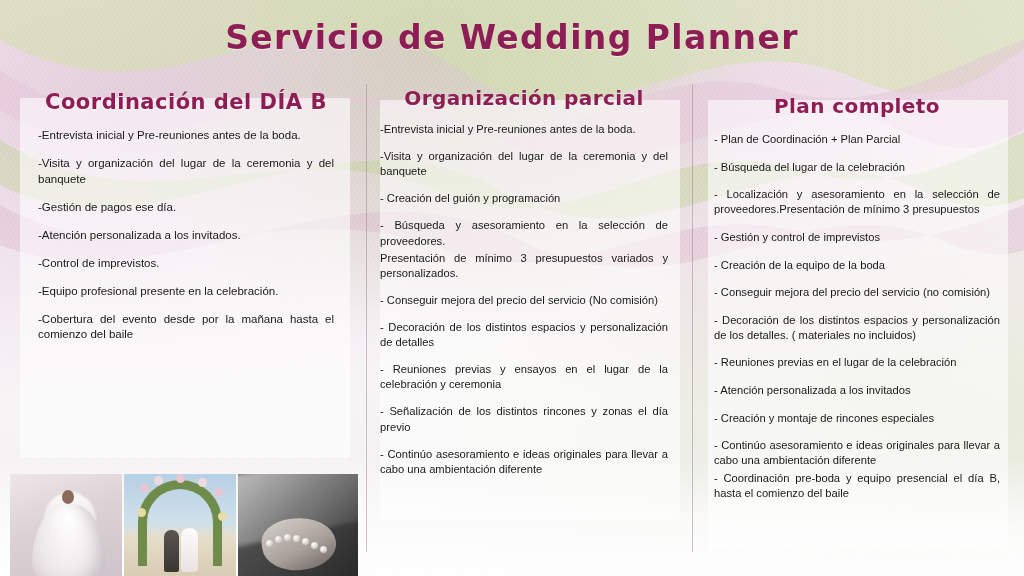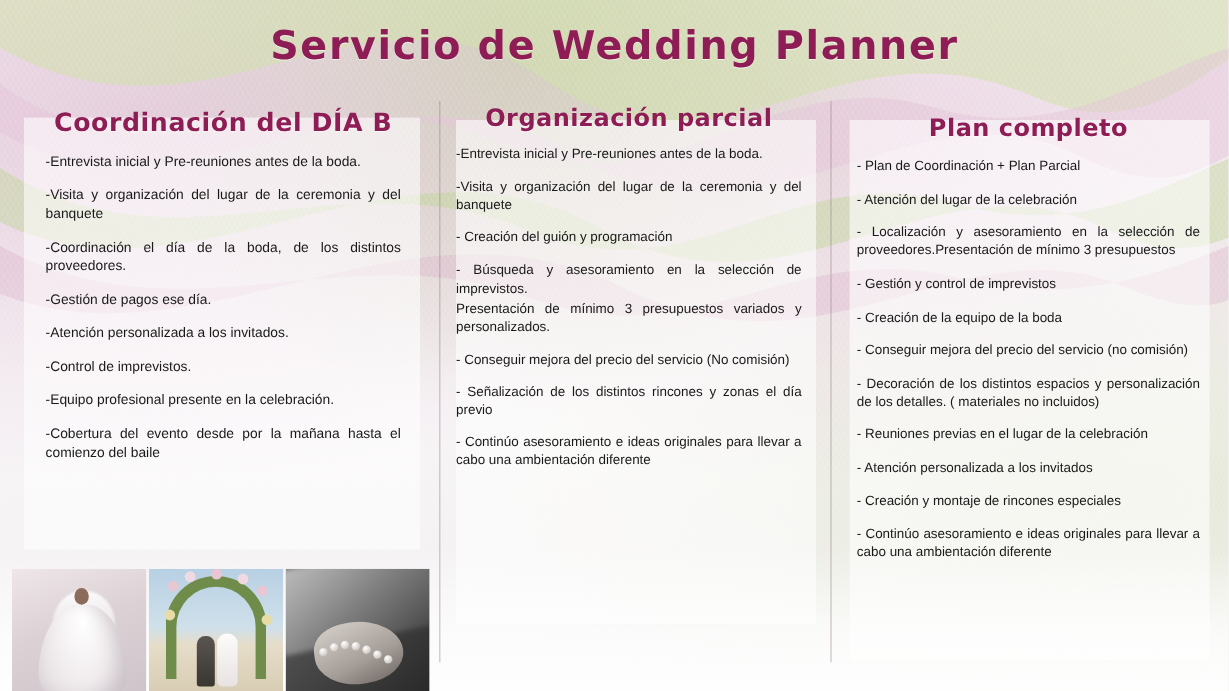--- a/index.html
+++ b/index.html
@@ -273,57 +273,59 @@
   <div class="divider d1"></div>
   <div class="divider d2"></div>
 
   <div class="columns">
 
     <div class="col col-1">
       <div class="col-head">Coordinación del DÍA B</div>
       <ul class="items">
         <li class="item">-Entrevista inicial y Pre-reuniones antes de la boda.</li>
         <li class="item">-Visita y organización del lugar de la ceremonia y del banquete</li>
-        <li class="item">-Coordinación el día de la boda, de los distintos proveedores.</li>
         <li class="item">-Gestión de pagos ese día.</li>
         <li class="item">-Atención personalizada a los invitados.</li>
         <li class="item">-Control de imprevistos.</li>
         <li class="item">-Equipo profesional presente en la celebración.</li>
         <li class="item">-Cobertura del evento desde por la mañana hasta el comienzo del baile</li>
       </ul>
     </div>
 
     <div class="col col-2">
       <div class="col-head">Organización parcial</div>
       <ul class="items">
         <li class="item">-Entrevista inicial y Pre-reuniones antes de la boda.</li>
         <li class="item">-Visita y organización del lugar de la ceremonia y del banquete</li>
         <li class="item">- Creación del guión y programación</li>
-        <li class="item tight">- Búsqueda y asesoramiento en la selección de imprevistos.</li>
+        <li class="item tight">- Búsqueda y asesoramiento en la selección de proveedores.</li>
         <li class="item">Presentación de mínimo 3 presupuestos variados y personalizados.</li>
         <li class="item">- Conseguir mejora del precio del servicio (No comisión)</li>
+        <li class="item">- Decoración de los distintos espacios y personalización de detalles</li>
+        <li class="item">- Reuniones previas y ensayos en el lugar de la celebración y ceremonia</li>
         <li class="item">- Señalización de los distintos rincones y zonas el día previo</li>
         <li class="item">- Continúo asesoramiento e ideas originales para llevar a cabo una ambientación diferente</li>
       </ul>
     </div>
 
     <div class="col col-3">
       <div class="col-head">Plan completo</div>
       <ul class="items">
         <li class="item">- Plan de Coordinación + Plan Parcial</li>
-        <li class="item">- Atención del lugar de la celebración</li>
+        <li class="item">- Búsqueda del lugar de la celebración</li>
         <li class="item">- Localización y asesoramiento en la selección de proveedores.Presentación de mínimo 3 presupuestos</li>
         <li class="item">- Gestión y control de imprevistos</li>
         <li class="item">- Creación de la equipo de la boda</li>
         <li class="item">- Conseguir mejora del precio del servicio (no comisión)</li>
         <li class="item">- Decoración de los distintos espacios y personalización de los detalles. ( materiales no incluidos)</li>
         <li class="item">- Reuniones previas en el lugar de la celebración</li>
         <li class="item">- Atención personalizada a los invitados</li>
         <li class="item">- Creación y montaje de rincones especiales</li>
         <li class="item tight">- Continúo asesoramiento e ideas originales para llevar a cabo una ambientación diferente</li>
+        <li class="item">- Coordinación pre-boda y equipo presencial el día B, hasta el comienzo del baile</li>
       </ul>
     </div>
   </div>
 
   <div class="photos">
 
     <div class="photo photo-1">
       <div class="ph-bg"></div>
       <div class="veil"></div>
       <div class="gown"></div>

